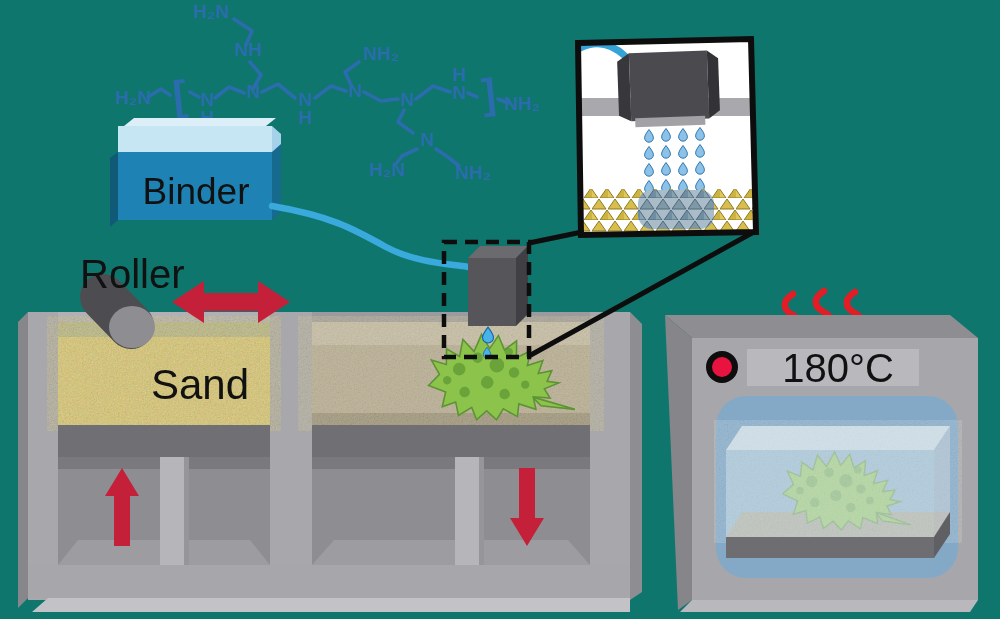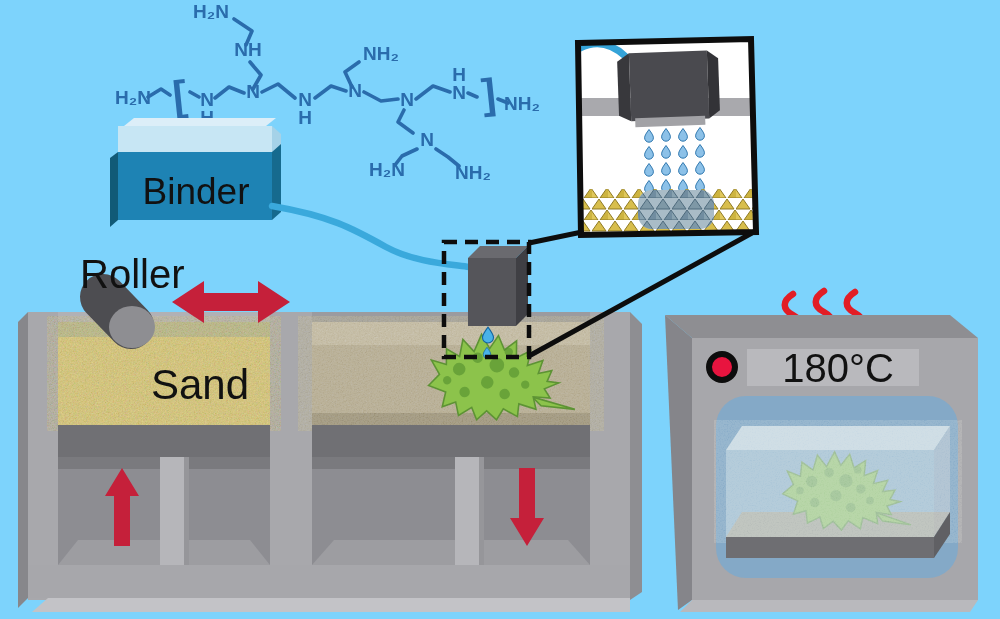--- a/index.html
+++ b/index.html
@@ -1,16 +1,16 @@
 <!DOCTYPE html>
 <html><head>
 <meta charset="utf-8">
 <style>
   html,body{margin:0;padding:0;background:#ffffff;}
-  .stage{position:relative;width:1000px;height:619px;background:#7dd3fc;overflow:hidden;
+  .stage{position:relative;width:1000px;height:619px;background:#0f766e;overflow:hidden;
          font-family:"Liberation Sans","DejaVu Sans",sans-serif;}
   svg{display:block;}
   text{user-select:none;}
   .mol{fill:#2a6cac;font-weight:bold;font-size:19px;}
   .mol-br{fill:#2a6cac;font-weight:bold;font-size:42px;}
   .lbl{fill:#111111;}
 </style>
 </head>
 <body>
 

